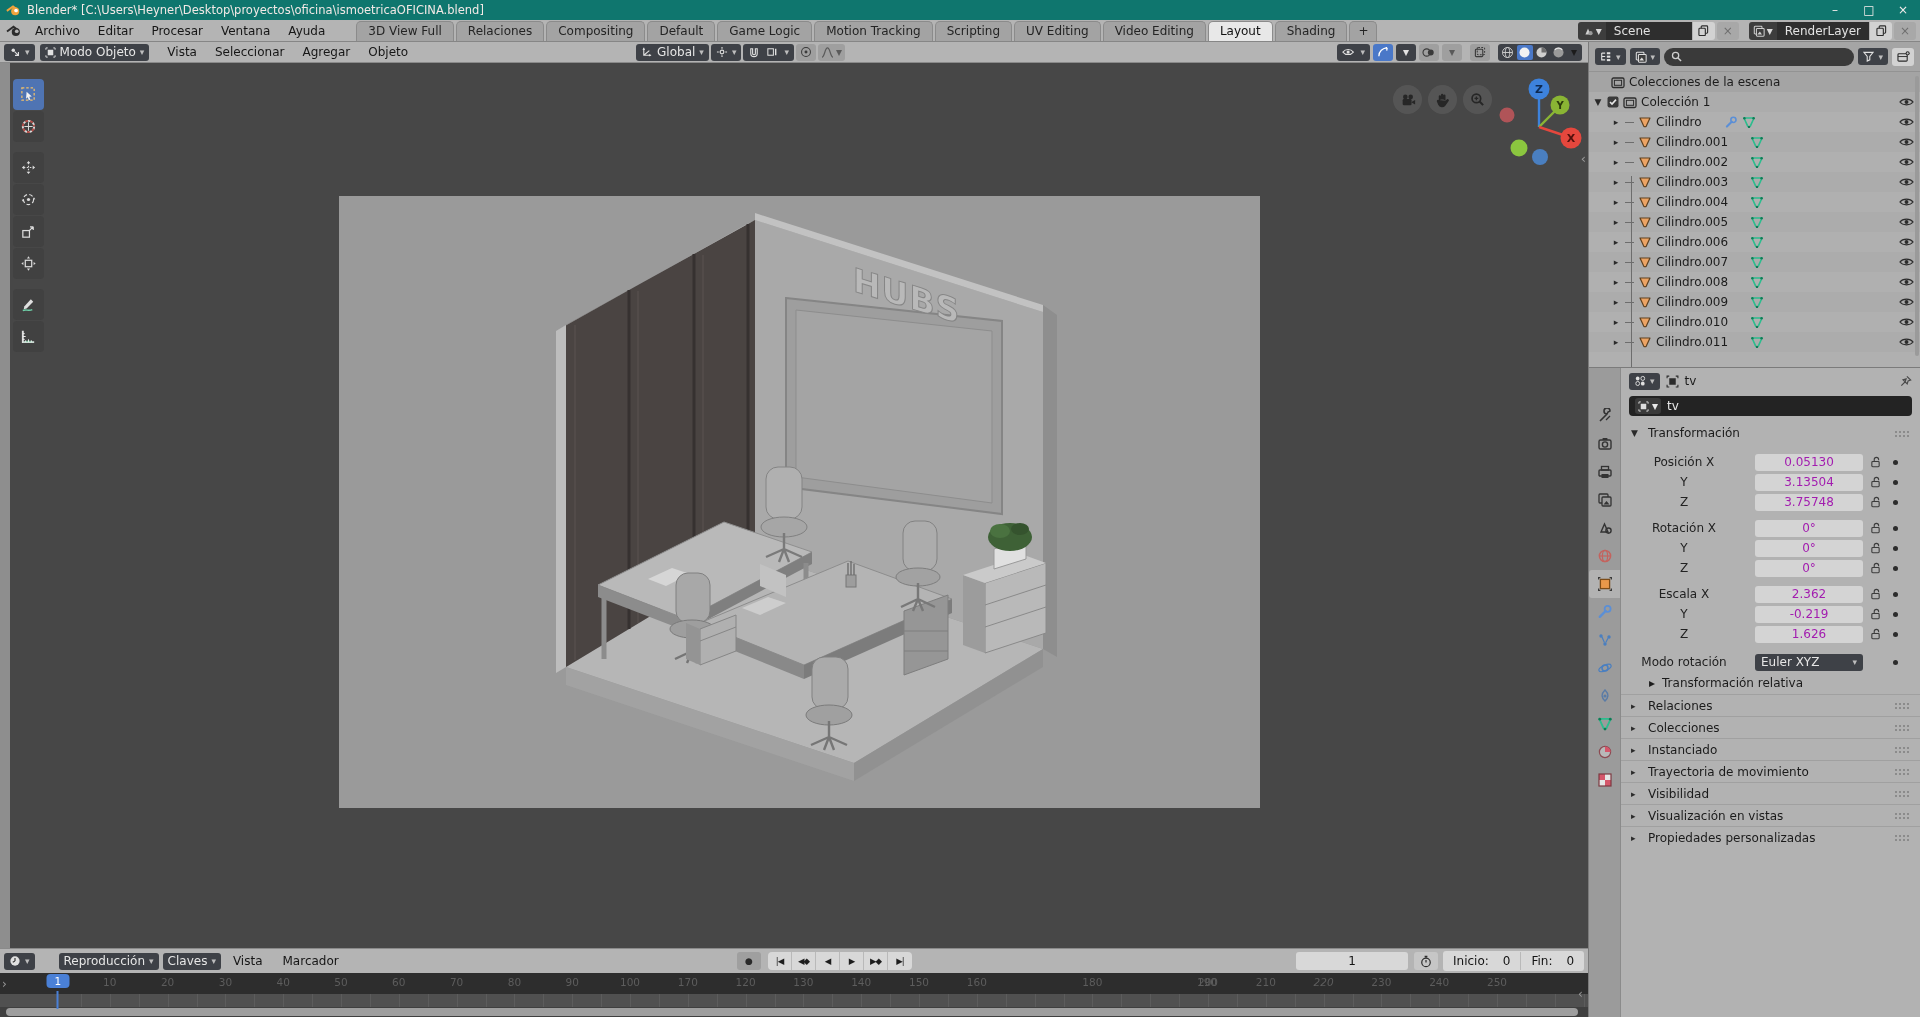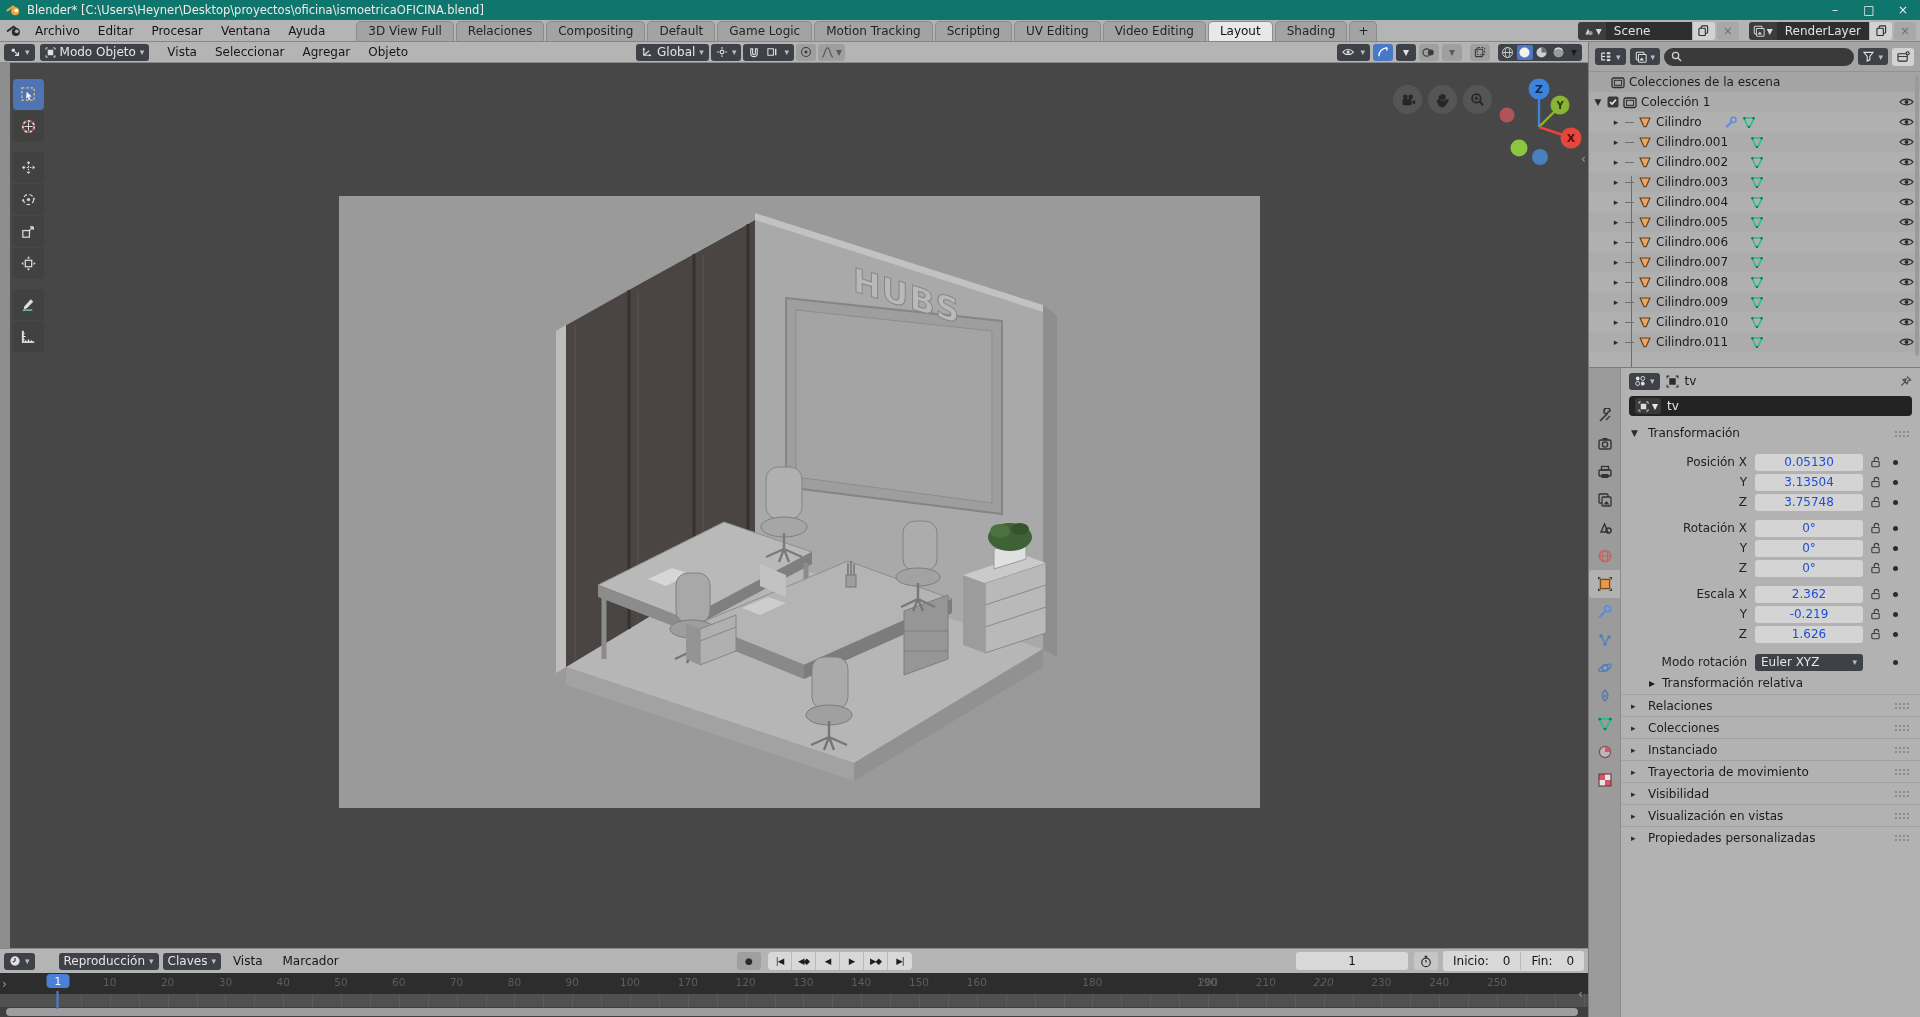--- a/index.html
+++ b/index.html
@@ -138,23 +138,23 @@
   .pc-head { height:26px; display:flex; align-items:center; gap:6px; padding:0 8px; }
   .pc-pin { margin-left:auto; }
   .pc-namerow { padding:2px 8px 6px; }
   .namefield { height:20px; background:#232323; border-radius:4px; display:flex; align-items:center; color:#e8e8e8; gap:6px; padding:0 6px; }
   .namefield .nf-ic { background:#3a3a3a; border-radius:3px; height:16px; display:flex; align-items:center; padding:0 3px; gap:3px; }
   .panelrow { height:22px; display:flex; align-items:center; padding:0 10px; color:#1b1b1b; gap:7px; border-top:1px solid #a0a0a0; }
   .panelrow .dots { margin-left:auto; width:16px; height:7px;
     background-image:radial-gradient(circle, #8b8b8b 1px, transparent 1.2px); background-size:4px 4px; }
   .panelrow .tri-ic { font-size:9px; color:#2a2a2a; width:10px; }
   .trow { height:20px; display:flex; align-items:center; padding-right:10px; }
-  .trow .tlabel { width:134px; text-align:right; padding-right:8px; color:#222; }
+  .trow .tlabel { width:134px; text-align:center; padding-right:8px; color:#222; }
   .tfield { width:108px; height:17px; background:#d4d4d4; border-radius:3px; display:flex;
-    align-items:center; justify-content:center; color:#1d4ed8; }
+    align-items:center; justify-content:center; color:#a21caf; }
   .tfield.darkdd { background:#3e4147; color:#e6e6e6; justify-content:space-between; padding:0 6px; }
   .tlock { width:24px; display:flex; justify-content:center; }
   .tdot { width:16px; display:flex; justify-content:center; }
   .tdot i { width:5px; height:5px; border-radius:50%; background:#2c2c2c; }
   .subpanelrow { height:22px; display:flex; align-items:center; gap:7px; padding-left:28px; color:#1b1b1b; }
   .gap6 { height:6px; } .gap8 { height:8px; }
   svg { display:block; }
 </style>
 </head>
 <body>

